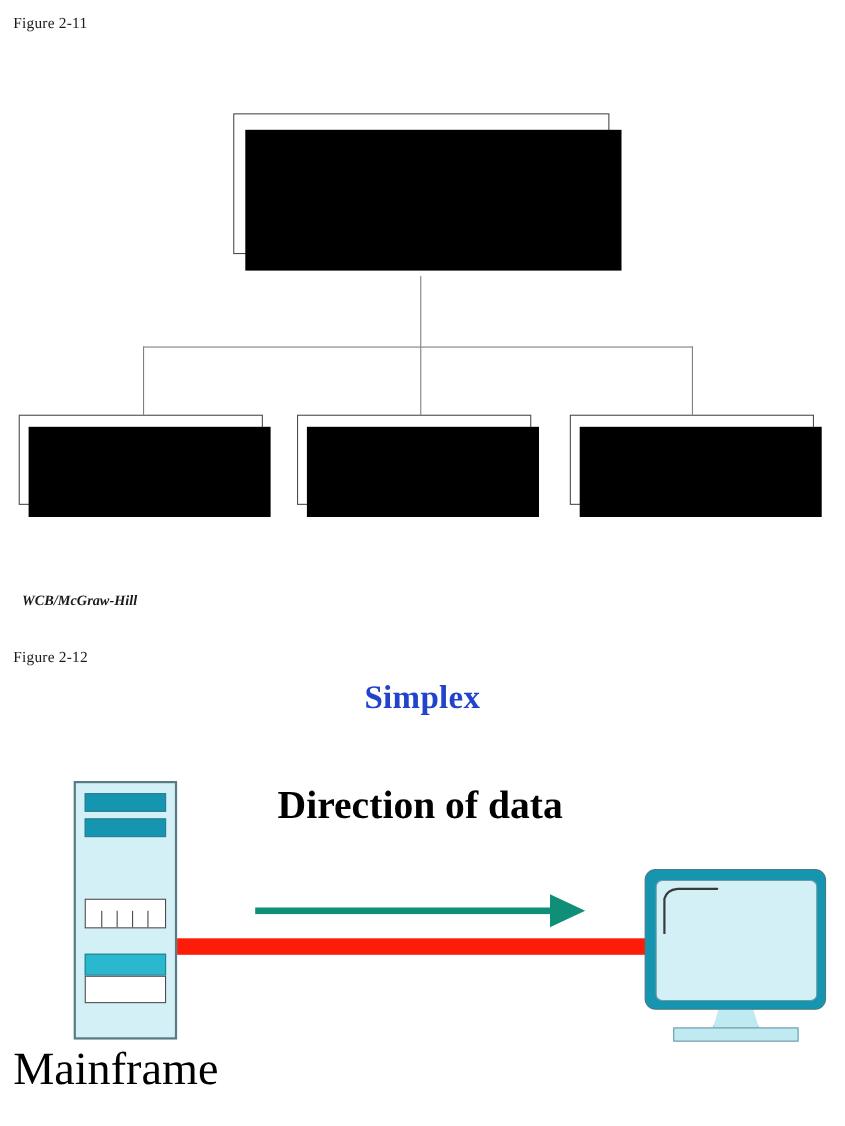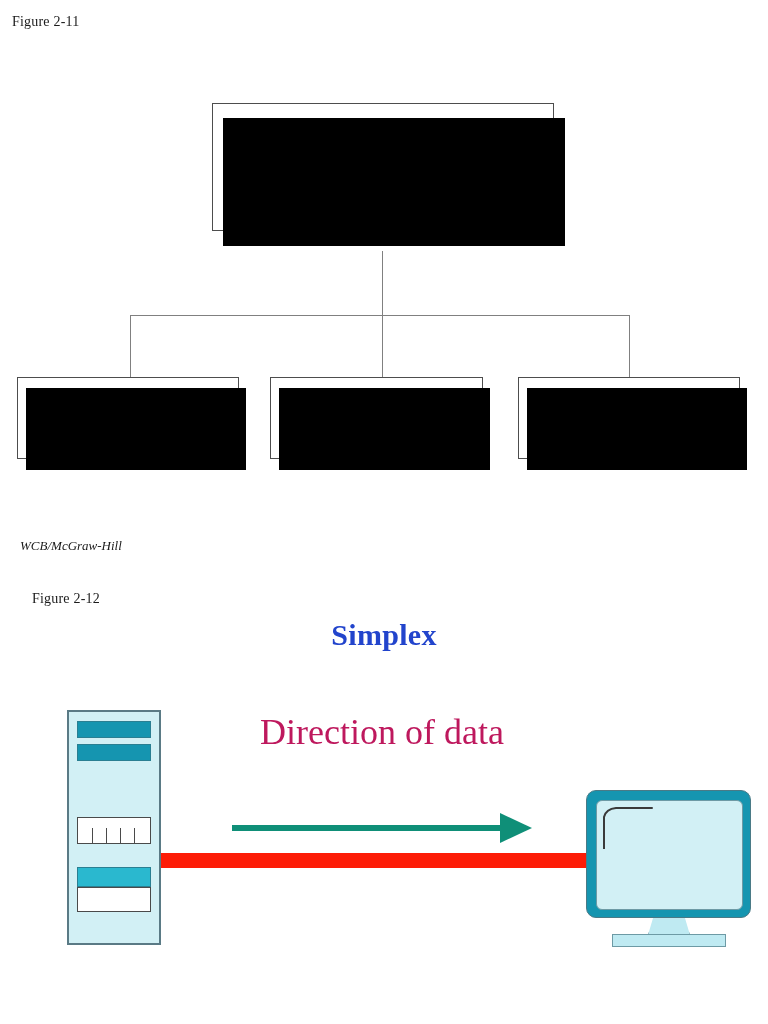--- a/index.html
+++ b/index.html
@@ -98,21 +98,21 @@
 
   
   #footer-row {
     left: 0; top: 538px;
     width: 768px; height: 22px;
   }
   .footer-text {
     position: absolute;
     font-family: "Liberation Serif", "DejaVu Serif", serif;
     font-style: italic;
-    font-weight: normal;
+    font-weight: bold;
     font-size: 13px;
     color: #1a1a1a;
     white-space: nowrap;
   }
   #footer-left  { left: 20px; top: 0; }
   #footer-right { left: 450px; top: 0; }
 
   
   #simplex-diagram {
     left: 0; top: 585px;
@@ -194,21 +194,22 @@
     border-left: 32px solid #0f8f78;
   }
 
   #arrow-text {
     position: absolute;
     left: 232px; top: 128px;
     width: 300px;
     text-align: center;
     font-size: 36px;
     line-height: 1.08;
-    color: #be185d;
+    color: #000000;
+    font-weight: bold;
   }
 
   
   #monitor {
     position: absolute;
     left: 586px; top: 205px;
     width: 165px; height: 155px;
     z-index: 4;
   }
   #monitor-bezel {
@@ -294,21 +295,21 @@
     <span class="node-label">Full-duplex</span>
   </div>
 </div>
 
 <div class="abs" id="footer-row">
   <div class="footer-text" id="footer-left">WCB/McGraw-Hill</div>
 </div>
 
 <div class="abs" id="simplex-diagram">
 
-  <div class="abs fig-caption" style="left:12px; top:6px;margin-left:20px;">Figure 2-12</div>
+  <div class="abs fig-caption" style="left:12px; top:6px;">Figure 2-12</div>
 
   <div id="simplex-title">Simplex</div>
 
   <div id="red-cable"></div>
 
   <div id="mainframe">
     <div class="mf-bar" id="mf-bar-1"></div>
     <div class="mf-bar" id="mf-bar-2"></div>
     <div class="mf-bar" id="mf-panel-ticks">
       <span class="tick" style="left:14px;"></span>
@@ -332,14 +333,15 @@
       <div id="monitor-screen">
         <svg id="screen-curve" viewBox="0 0 52 44">
           <path d="M2 44 L2 12 Q4 4 14 3 L50 3" fill="none" stroke="#3a3a3a" stroke-width="2" stroke-linecap="round"></path>
         </svg>
       </div>
     </div>
     <div id="monitor-neck"></div>
     <div id="monitor-base"></div>
   </div>
 
+  <div class="device-label" id="label-mainframe">Mainframe</div>
 
 </div>
 
 </body></html>

